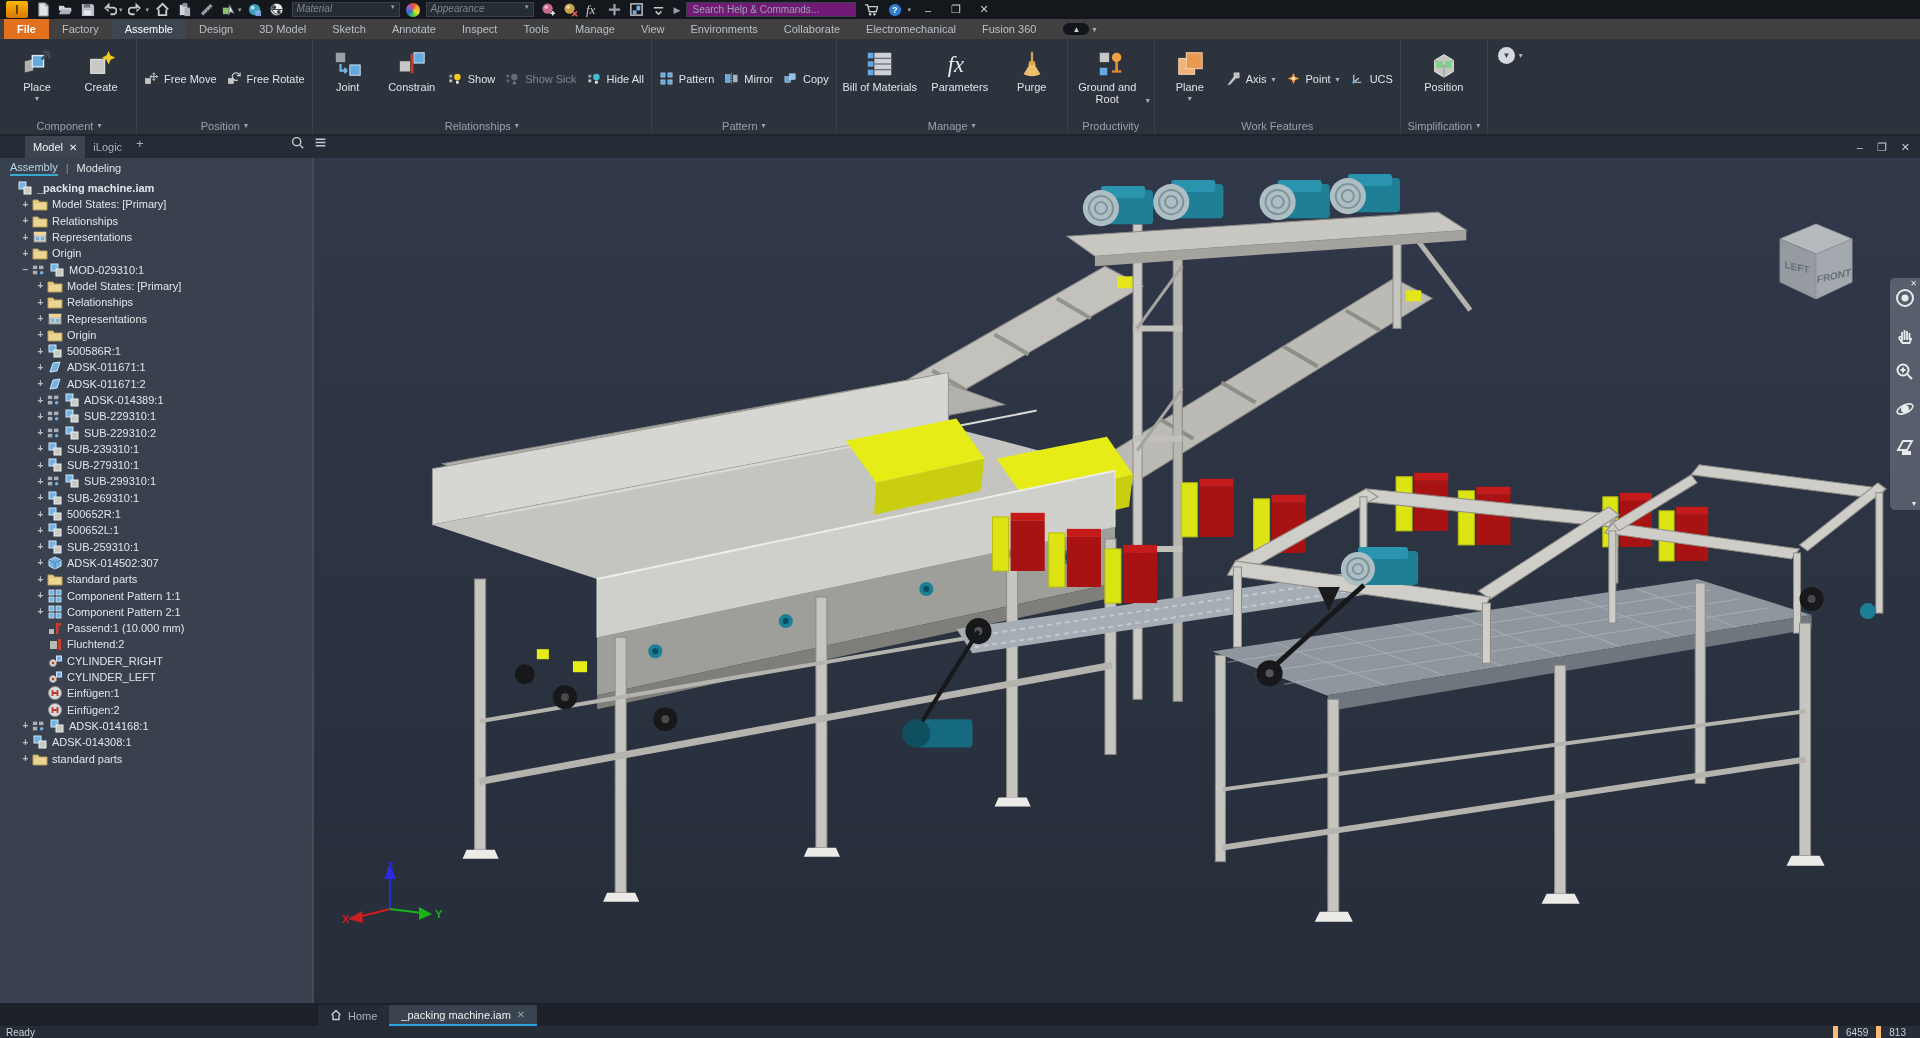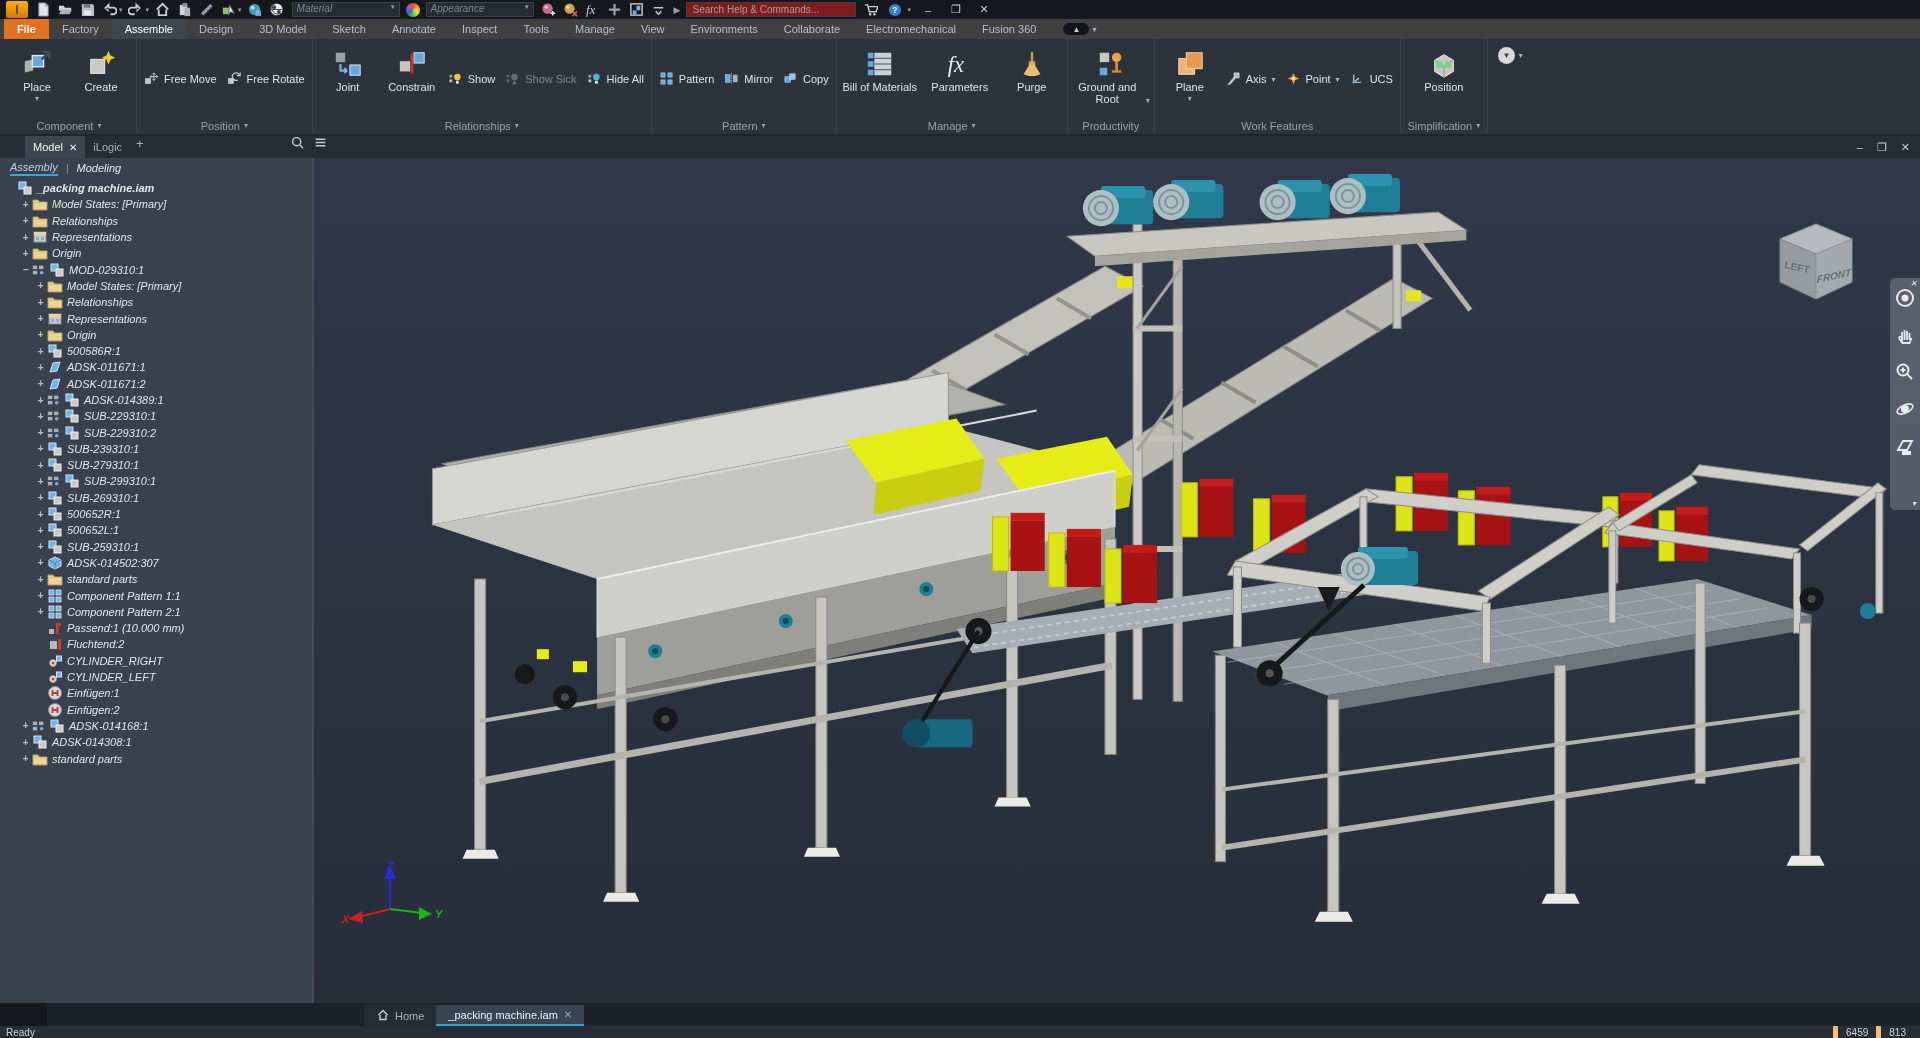--- a/index.html
+++ b/index.html
@@ -15,21 +15,21 @@
     justify-content:center; border-radius:2px; }
   .qicon { width:18px; height:16px; display:flex; align-items:center; justify-content:center; }
   .qicon svg { display:block; }
   .mini-arrow { font-size:7px; color:#9aa1aa; margin-left:-3px; }
   .dd-box { width:108px; height:15px; background:#262c34; border:1px solid #3a414c; color:#7d858f;
     font-style:italic; font-size:10px; display:flex; padding:0 4px; justify-content:space-between; }
   .dd-box .car { font-size:7px; color:#9aa1aa; font-style:normal; }
   .wheel { width:14px; height:14px; border-radius:50%;
     background:conic-gradient(#e44,#ea3,#ed2,#4c4,#36c,#86c,#e44); }
   .title-center { flex:1; text-align:center; color:#c9ced4; font-size:11px; }
-  .searchbox { width:170px; height:15px; background:#7f1d1d; border:1px solid #3a414c; color:#9aa1aa;
+  .searchbox { width:170px; height:15px; background:#701a75; border:1px solid #3a414c; color:#9aa1aa;
     font-size:10px; display:flex; align-items:center; padding:0 5px; }
   .winbtn { width:22px; height:16px; display:flex; align-items:center; justify-content:center;
     color:#c9ced4; font-size:11px; }
 
   
   .tabrow { height:20px; background:#404040; display:flex; align-items:stretch; padding-left:4px; flex:0 0 auto; }
   .rtab { padding:0 13px; display:flex; align-items:center; color:#b8bfc8; font-size:11px; cursor:default; }
   .rtab.active { background:#3d4551; color:#fff; }
   .rtab.file { background:#e2711d; color:#fff; font-weight:bold; }
   .cloud-menu { display:flex; align-items:center; gap:3px; margin-left:14px; color:#aab1ba; }
@@ -64,21 +64,21 @@
   .browser-tabs { width:312px; display:flex; align-items:flex-start; height:100%;margin-left:25px; }
   .btab { height:100%; display:flex; align-items:center; gap:6px; padding:0 8px; font-size:11px; color:#aab1ba; }
   .btab.active { background:#3d4551; color:#f0f2f4; }
   .btab .x { font-size:10px; }
   .badd { color:#aab1ba; font-size:13px; padding:0 6px; }
   .bh-icons { margin-left:auto; display:flex; gap:10px; padding-right:10px; }
   .bh-icons svg { display:block; }
   .doc-controls { margin-left:auto; display:flex; gap:14px; padding-right:10px; color:#c9ced4; font-size:11px; }
 
   
-  .main { flex:1; display:flex; min-height:0;font-style:italic; }
+  .main { flex:1; display:flex; min-height:0; }
   .panel { width:312px; background:#3a414e; display:flex; flex-direction:column; flex:0 0 auto; }
   .subtabs { height:20px; display:flex; align-items:center; gap:8px; padding:0 10px; font-size:11px; flex:0 0 auto; }
   .subtab { color:#e3e6ea; }
   .subtab.active { color:#b9d2e6; border-bottom:2px solid #3aa7d0; padding-bottom:1px; }
   .subtab-sep { color:#8b929c; }
   .tree { flex:1; overflow:hidden; padding:2px 0 0 4px; position:relative; }
   .trow { height:16.3px; display:flex; align-items:center; font-size:11px; color:#e2e6ea; white-space:nowrap; }
   .trow .exp { width:13px; text-align:center; color:#b9bfc6; font-size:10px; flex:0 0 auto; font-weight:bold;}
   .trow .ticon { width:16px; height:16px; margin-right:4px; flex:0 0 auto; }
   .trow .pre { width:15px; height:14px; margin-right:2px; flex:0 0 auto; }
@@ -91,21 +91,21 @@
   .viewcube { position:absolute; top:55px; right:58px; width:92px; height:92px; opacity:.92; }
   .viewcube text { font-size:10px; font-weight:bold; fill:#6d737b; }
   .navbar { position:absolute; top:120px; right:0; width:30px; height:232px;
     background:rgba(165,172,180,.35); border-radius:5px 0 0 5px; display:flex; flex-direction:column;
     align-items:center; padding-top:10px; gap:13px; }
   .navbar .nx { position:absolute; top:1px; right:3px; color:#e8eaec; font-size:8px; }
   .navbar .nv { position:absolute; bottom:2px; right:4px; color:#e8eaec; font-size:8px; }
   .triad { position:absolute; left:22px; bottom:58px; }
 
   
-  .doctabs { height:23px; background:#1d222a; display:flex; align-items:flex-end; padding-left:318px; flex:0 0 auto;margin-left:47px; }
+  .doctabs { height:23px; background:#1d222a; display:flex; align-items:flex-end; padding-left:318px; flex:0 0 auto; }
   .dtab { height:21px; display:flex; align-items:center; gap:6px; padding:0 12px; font-size:11px;
     color:#aab1ba; background:#262c35; }
   .dtab.active { background:#3a4350; color:#f0f2f4; border-bottom:2px solid #2ea3dc; }
   .dtab .x { font-size:10px; color:#9aa1aa; }
 
   
   .statusbar { height:12px; background:#272d36; display:flex; align-items:center; font-size:10px;
     color:#ccd1d7; padding:0 6px; flex:0 0 auto; }
   .status-right { margin-left:auto; display:flex; align-items:center; height:100%; }
   .scell { padding:0 8px; border-left:5px solid #fdba74; height:100%; display:flex; align-items:center; }

